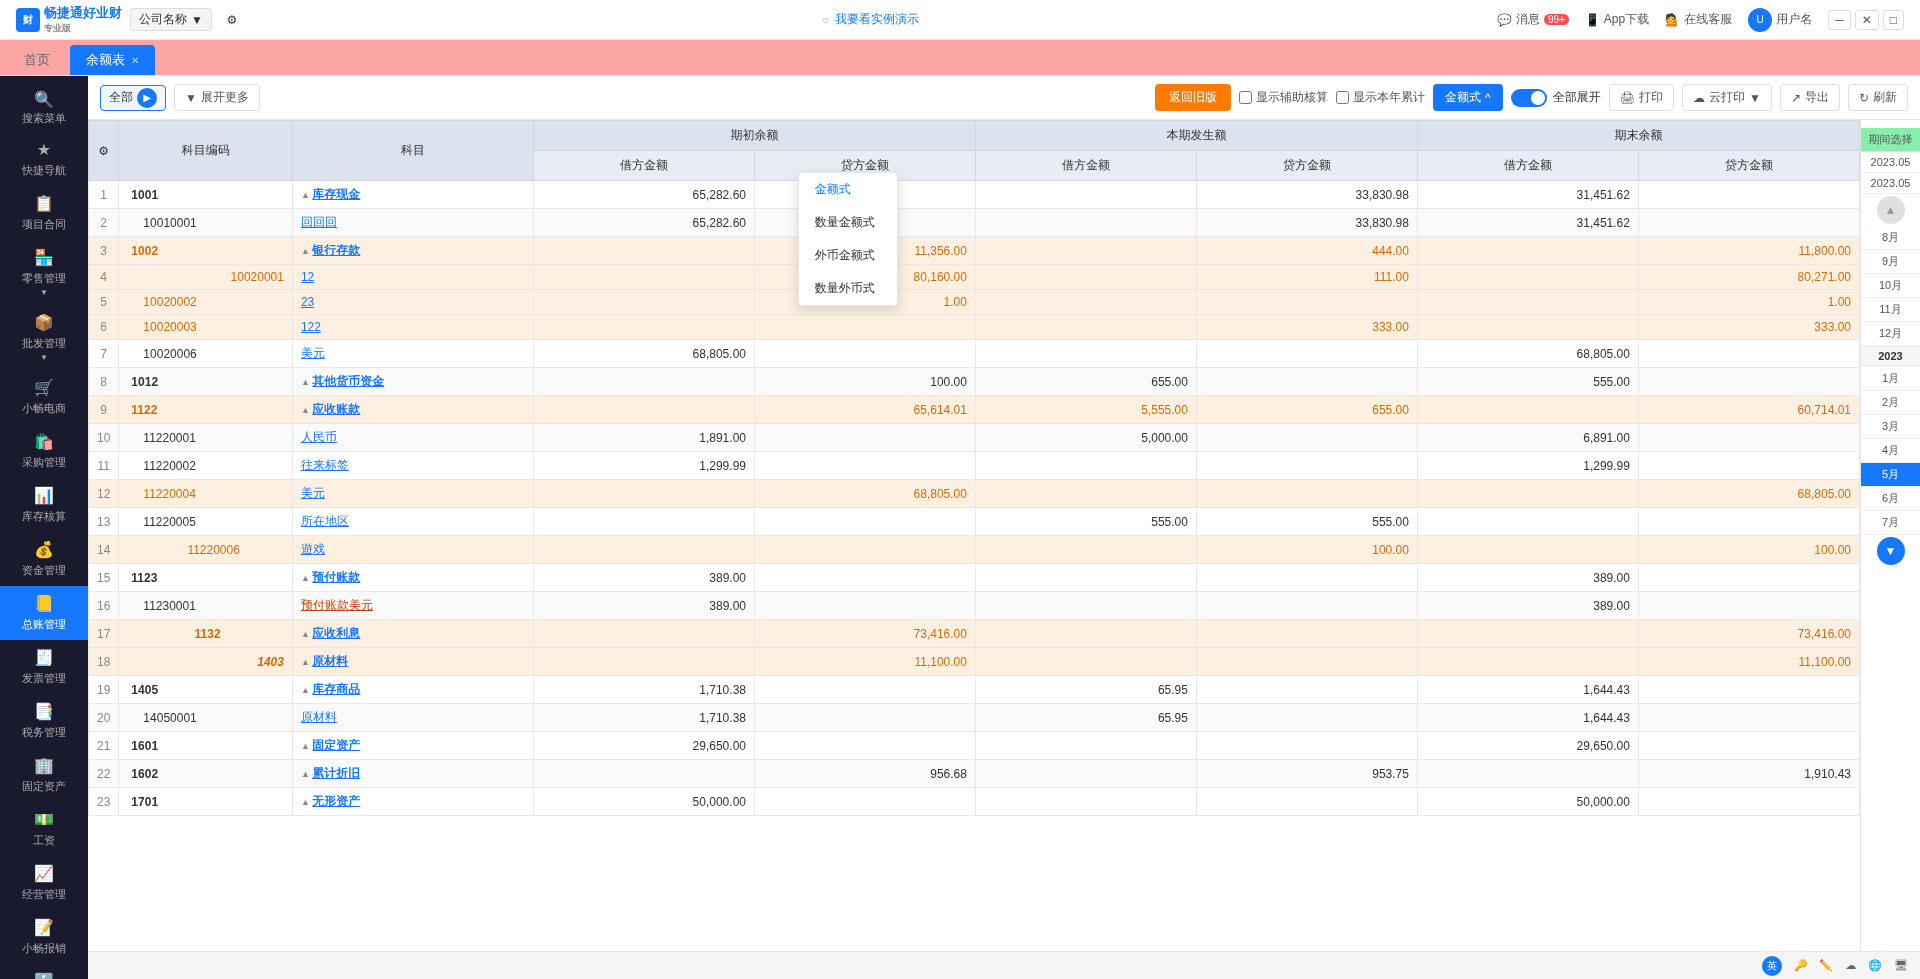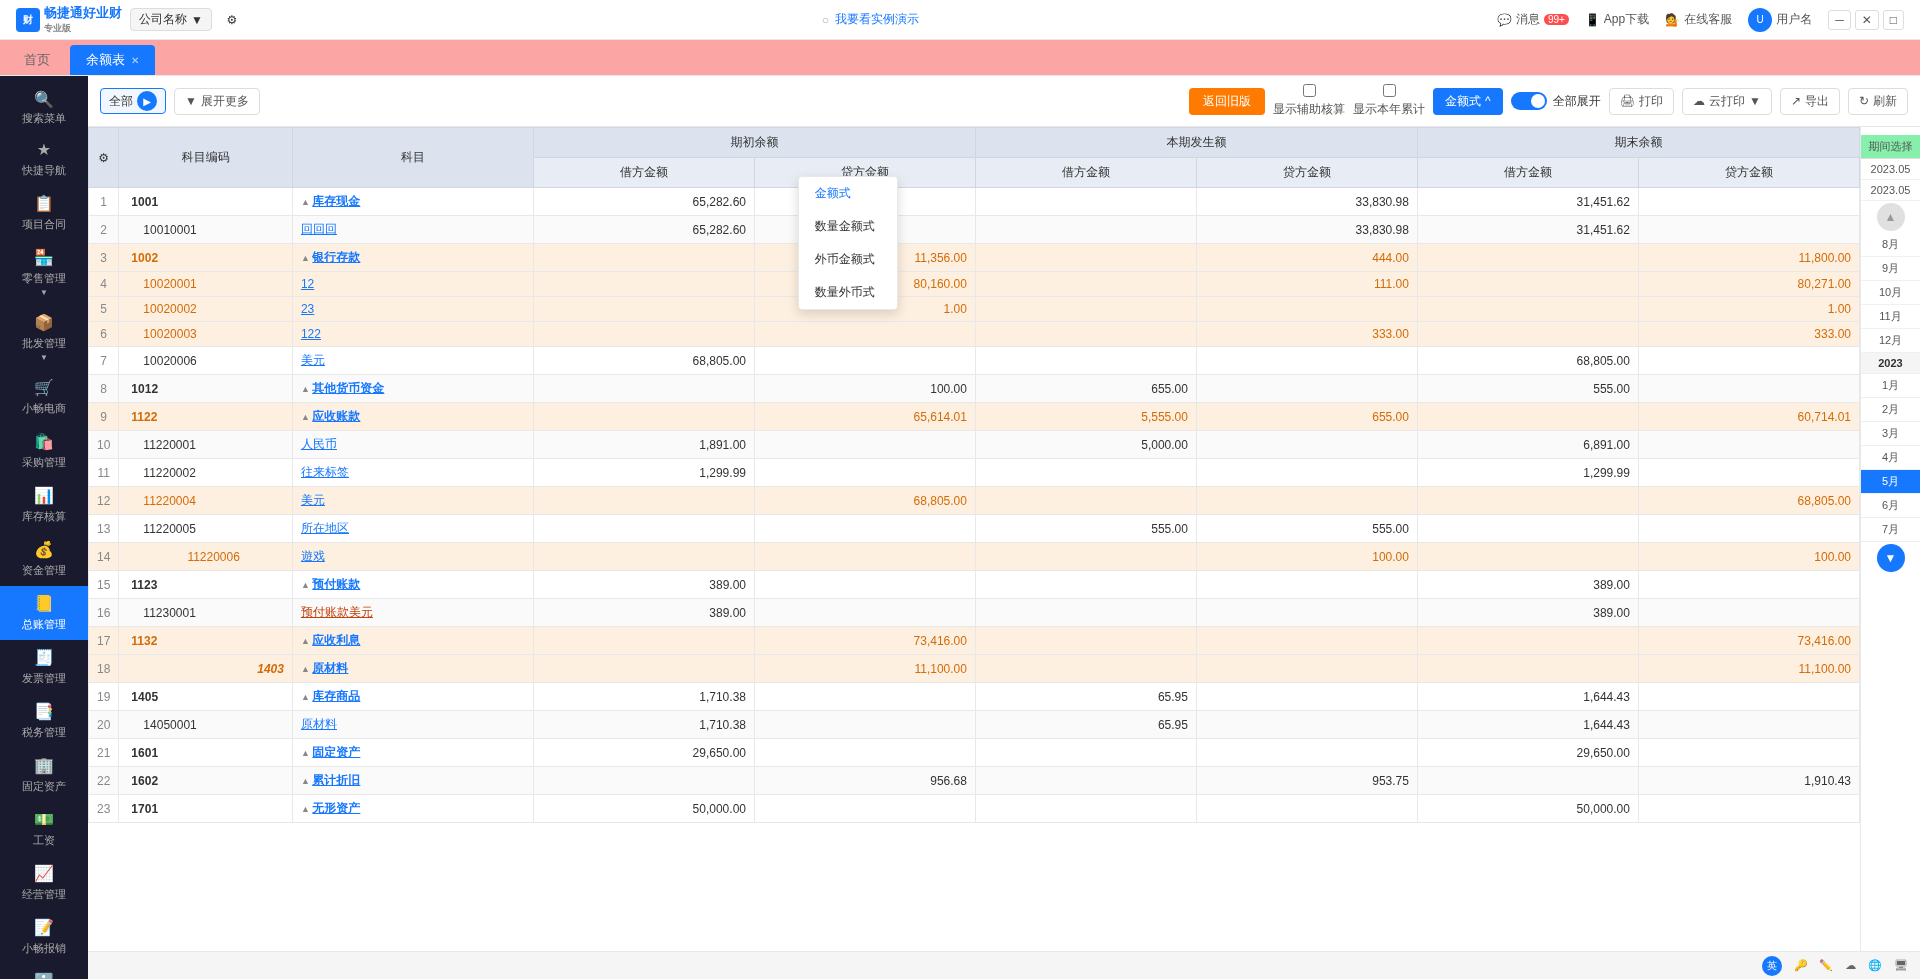--- a/index.html
+++ b/index.html
@@ -216,21 +216,20 @@
       cursor: pointer;
       font-size: 12px;
     }
     .checkbox-label {
       display: flex;
       align-items: center;
       gap: 4px;
       font-size: 12px;
       color: #555;
       cursor: pointer;
-      flex-direction: column;
     }
     .btn-amount-style {
       background: #1677ff;
       color: white;
       border: none;
       border-radius: 4px;
       padding: 5px 12px;
       cursor: pointer;
       font-size: 12px;
       display: flex;
@@ -657,21 +656,21 @@
                 <td style="text-align: left;"><span style="font-size: 9px; color: rgb(136, 136, 136);">▲ </span><span style="font-weight: bold; text-decoration: underline; color: rgb(22, 119, 255); cursor: pointer;">银行存款</span></td>
                 <td></td>
                 <td>11,356.00</td>
                 <td></td>
                 <td>444.00</td>
                 <td></td>
                 <td style="color: rgb(212, 107, 8);">11,800.00</td>
               </tr>
               <tr class="highlighted">
                 <td style="text-align: center; color: rgb(136, 136, 136);">4</td>
-                <td style="text-align: left; padding-left: 24px;">10020001</td>
+                <td style="text-align: right; padding-left: 24px;">10020001</td>
                 <td style="text-align: left;"><span style="text-decoration: underline; color: rgb(22, 119, 255); cursor: pointer;">12</span></td>
                 <td></td>
                 <td>80,160.00</td>
                 <td></td>
                 <td>111.00</td>
                 <td></td>
                 <td style="color: rgb(212, 107, 8);">80,271.00</td>
               </tr>
               <tr class="highlighted">
                 <td style="text-align: center; color: rgb(136, 136, 136);">5</td>
@@ -800,21 +799,21 @@
                 <td style="text-align: left;"><span style="text-decoration: underline; color: #c2410c; cursor: pointer;">预付账款美元</span></td>
                 <td>389.00</td>
                 <td></td>
                 <td></td>
                 <td></td>
                 <td>389.00</td>
                 <td></td>
               </tr>
               <tr class="highlighted">
                 <td style="text-align: center; color: rgb(136, 136, 136);">17</td>
-                <td style="text-align: left; padding-left: 12px;"><span style="font-weight: bold;">1132</span></td>
+                <td style="text-align: center; padding-left: 12px;"><span style="font-weight: bold;">1132</span></td>
                 <td style="text-align: left;"><span style="font-size: 9px; color: rgb(136, 136, 136);">▲ </span><span style="font-weight: bold; text-decoration: underline; color: rgb(22, 119, 255); cursor: pointer;">应收利息</span></td>
                 <td></td>
                 <td>73,416.00</td>
                 <td></td>
                 <td></td>
                 <td></td>
                 <td style="color: rgb(212, 107, 8);">73,416.00</td>
               </tr>
               <tr class="highlighted">
                 <td style="text-align: center; color: rgb(136, 136, 136);">18</td>

